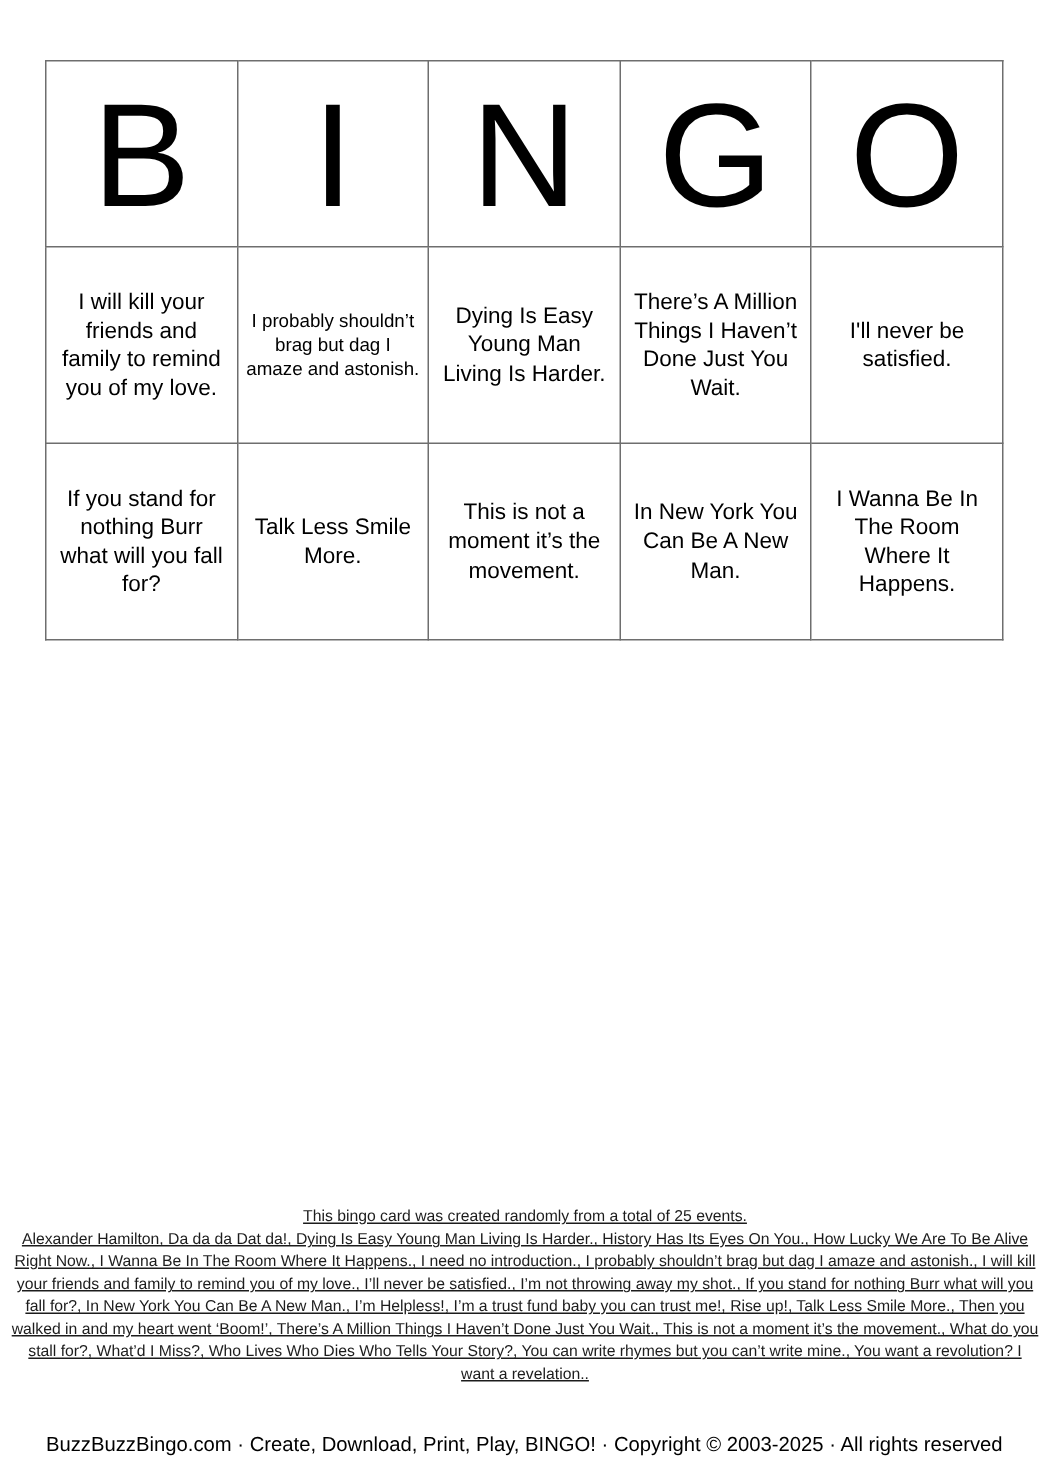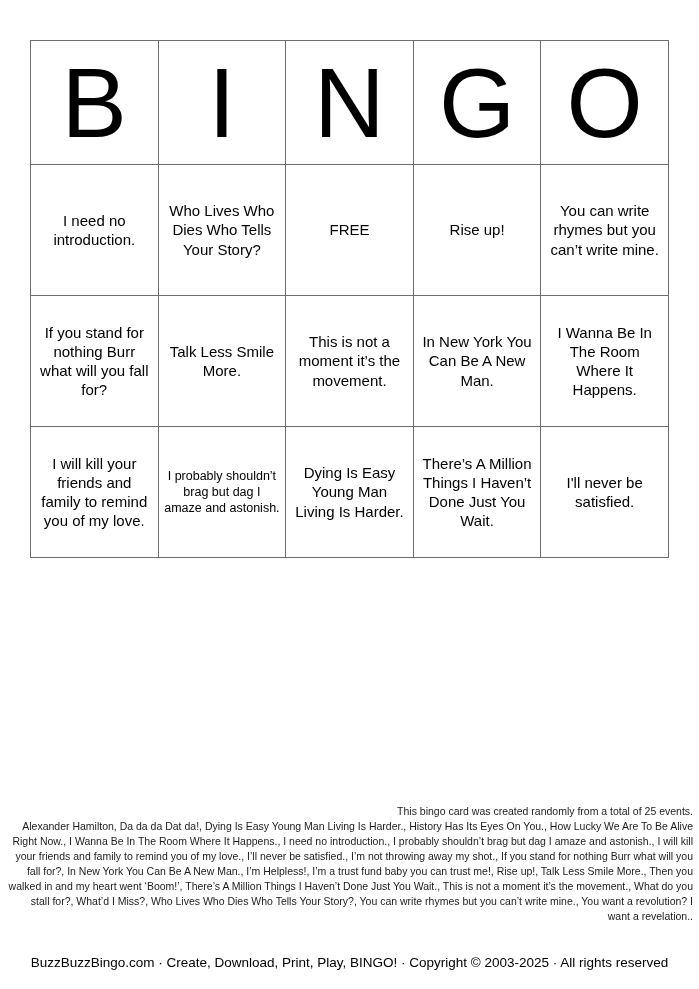--- a/index.html
+++ b/index.html
@@ -49,21 +49,22 @@
   }
 
   .note {
     position: absolute;
     left: 7px;
     top: 804px;
     width: 686px;
     font-size: 10.5px;
     line-height: 15px;
     color: #1c1c1c;
-    text-align: right;
+    text-align: center;
+    text-decoration: underline;
   }
   .note .note-summary { margin-bottom: 0; }
 
   .site-footer {
     position: absolute;
     left: 0;
     top: 955px;
     width: 699px;
     text-align: center;
     font-size: 13.5px;
@@ -80,39 +81,32 @@
       <tr>
         <th>B</th>
         <th>I</th>
         <th>N</th>
         <th>G</th>
         <th>O</th>
       </tr>
     </thead>
     <tbody>
       <tr>
-        <td>I need no introduction.</td>
-        <td>Who Lives  Who Dies  Who Tells Your Story?</td>
-        <td>FREE</td>
-        <td>Rise up!</td>
-        <td>You can write rhymes  but you can’t write mine.</td>
+        <td>I will kill your friends and family to remind you of my love.</td>
+        <td class="small">I probably shouldn’t brag  but dag  I amaze and astonish.</td>
+        <td>Dying Is Easy Young Man Living Is Harder.</td>
+        <td>There’s A Million Things I Haven’t Done  Just You Wait.</td>
+        <td>I'll never be satisfied.</td>
       </tr>
       <tr>
         <td>If you stand for nothing  Burr  what will you fall for?</td>
         <td>Talk Less  Smile More.</td>
         <td>This is not a moment  it’s the movement.</td>
         <td>In New York You Can Be A New Man.</td>
         <td>I Wanna Be In The Room Where It Happens.</td>
-      </tr>
-      <tr>
-        <td>I will kill your friends and family to remind you of my love.</td>
-        <td class="small">I probably shouldn’t brag  but dag  I amaze and astonish.</td>
-        <td>Dying Is Easy Young Man Living Is Harder.</td>
-        <td>There’s A Million Things I Haven’t Done  Just You Wait.</td>
-        <td>I'll never be satisfied.</td>
       </tr>
     </tbody>
   </table>
 
   <div class="note">
     <div class="note-summary">This bingo card was created randomly from a total of 25 events.</div>
     <div class="note-events">Alexander Hamilton, Da da da Dat da!, Dying Is Easy Young Man Living Is Harder., History Has Its Eyes On You., How Lucky We Are To Be Alive Right Now., I Wanna Be In The Room Where It Happens., I need no introduction., I probably shouldn’t brag  but dag  I amaze and astonish., I will kill your friends and family to remind you of my love., I’ll never be satisfied., I’m not throwing away my shot., If you stand for nothing  Burr  what will you fall for?, In New York You Can Be A New Man., I’m Helpless!, I’m a trust fund  baby  you can trust me!, Rise up!, Talk Less  Smile More., Then you walked in and my heart went  ‘Boom!’, There’s A Million Things I Haven’t Done  Just You Wait., This is not a moment  it’s the movement., What do you stall for?, What’d I Miss?, Who Lives  Who Dies  Who Tells Your Story?, You can write rhymes  but you can’t write mine., You want a revolution? I want a revelation..</div>
   </div>
 
   <div class="site-footer">

